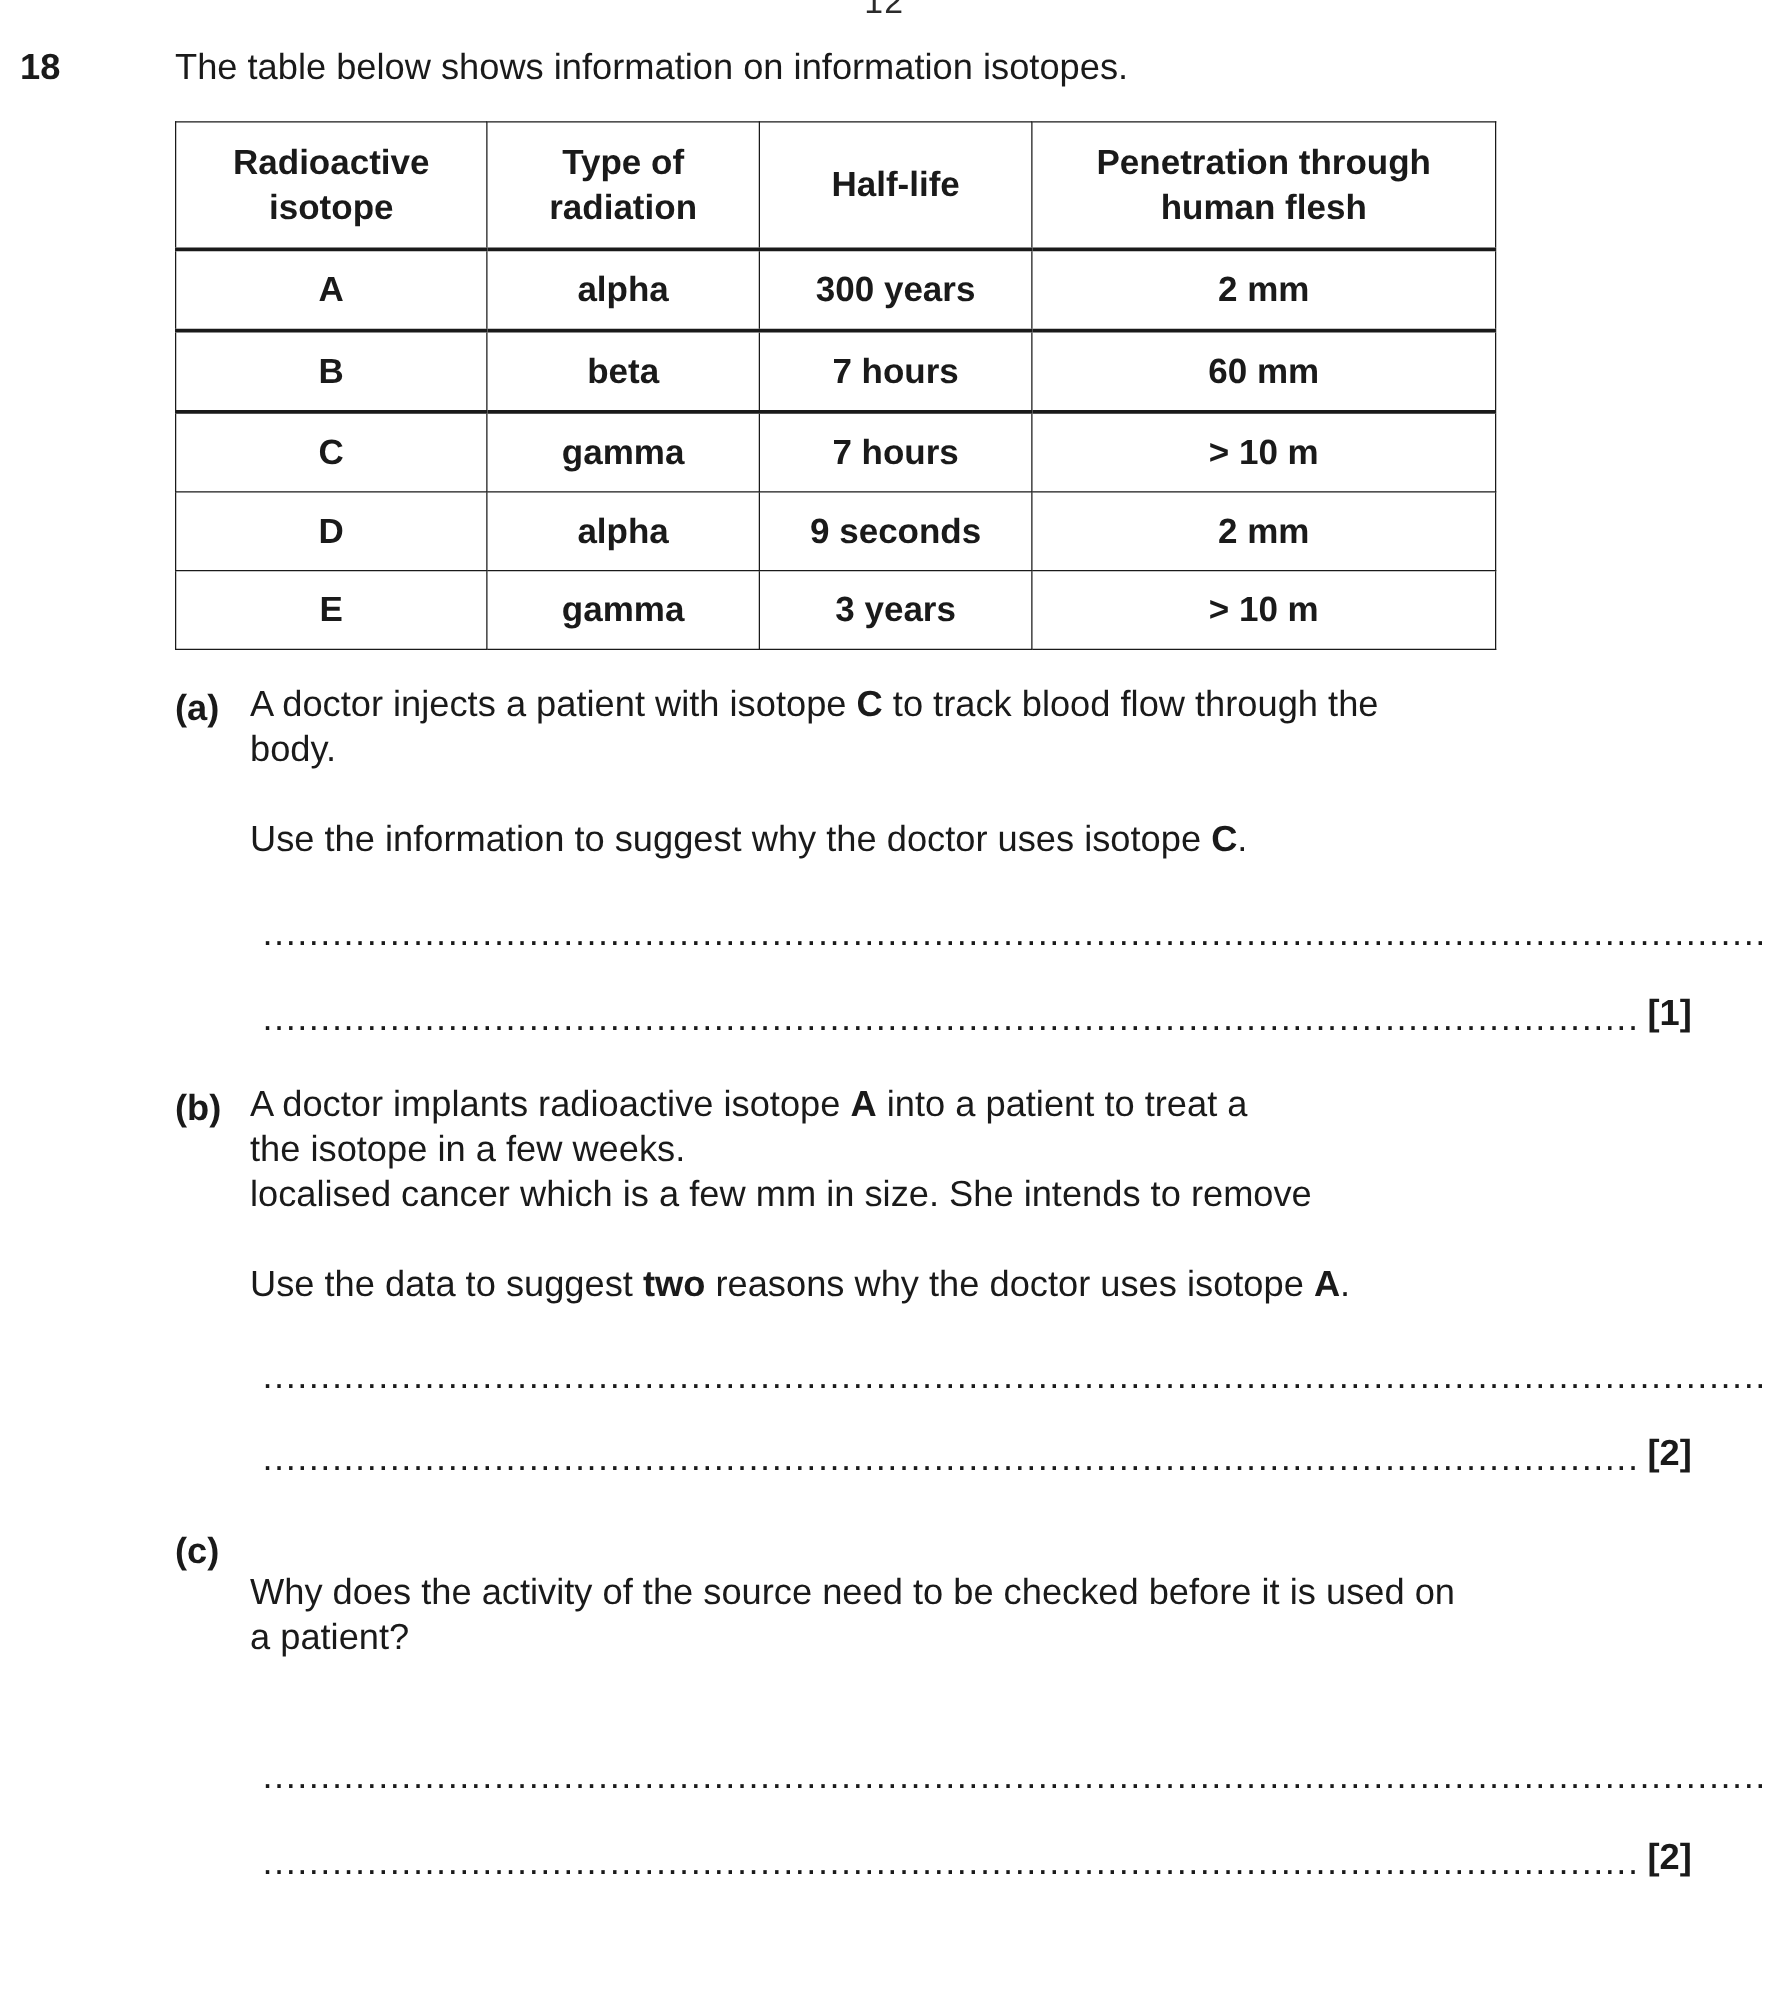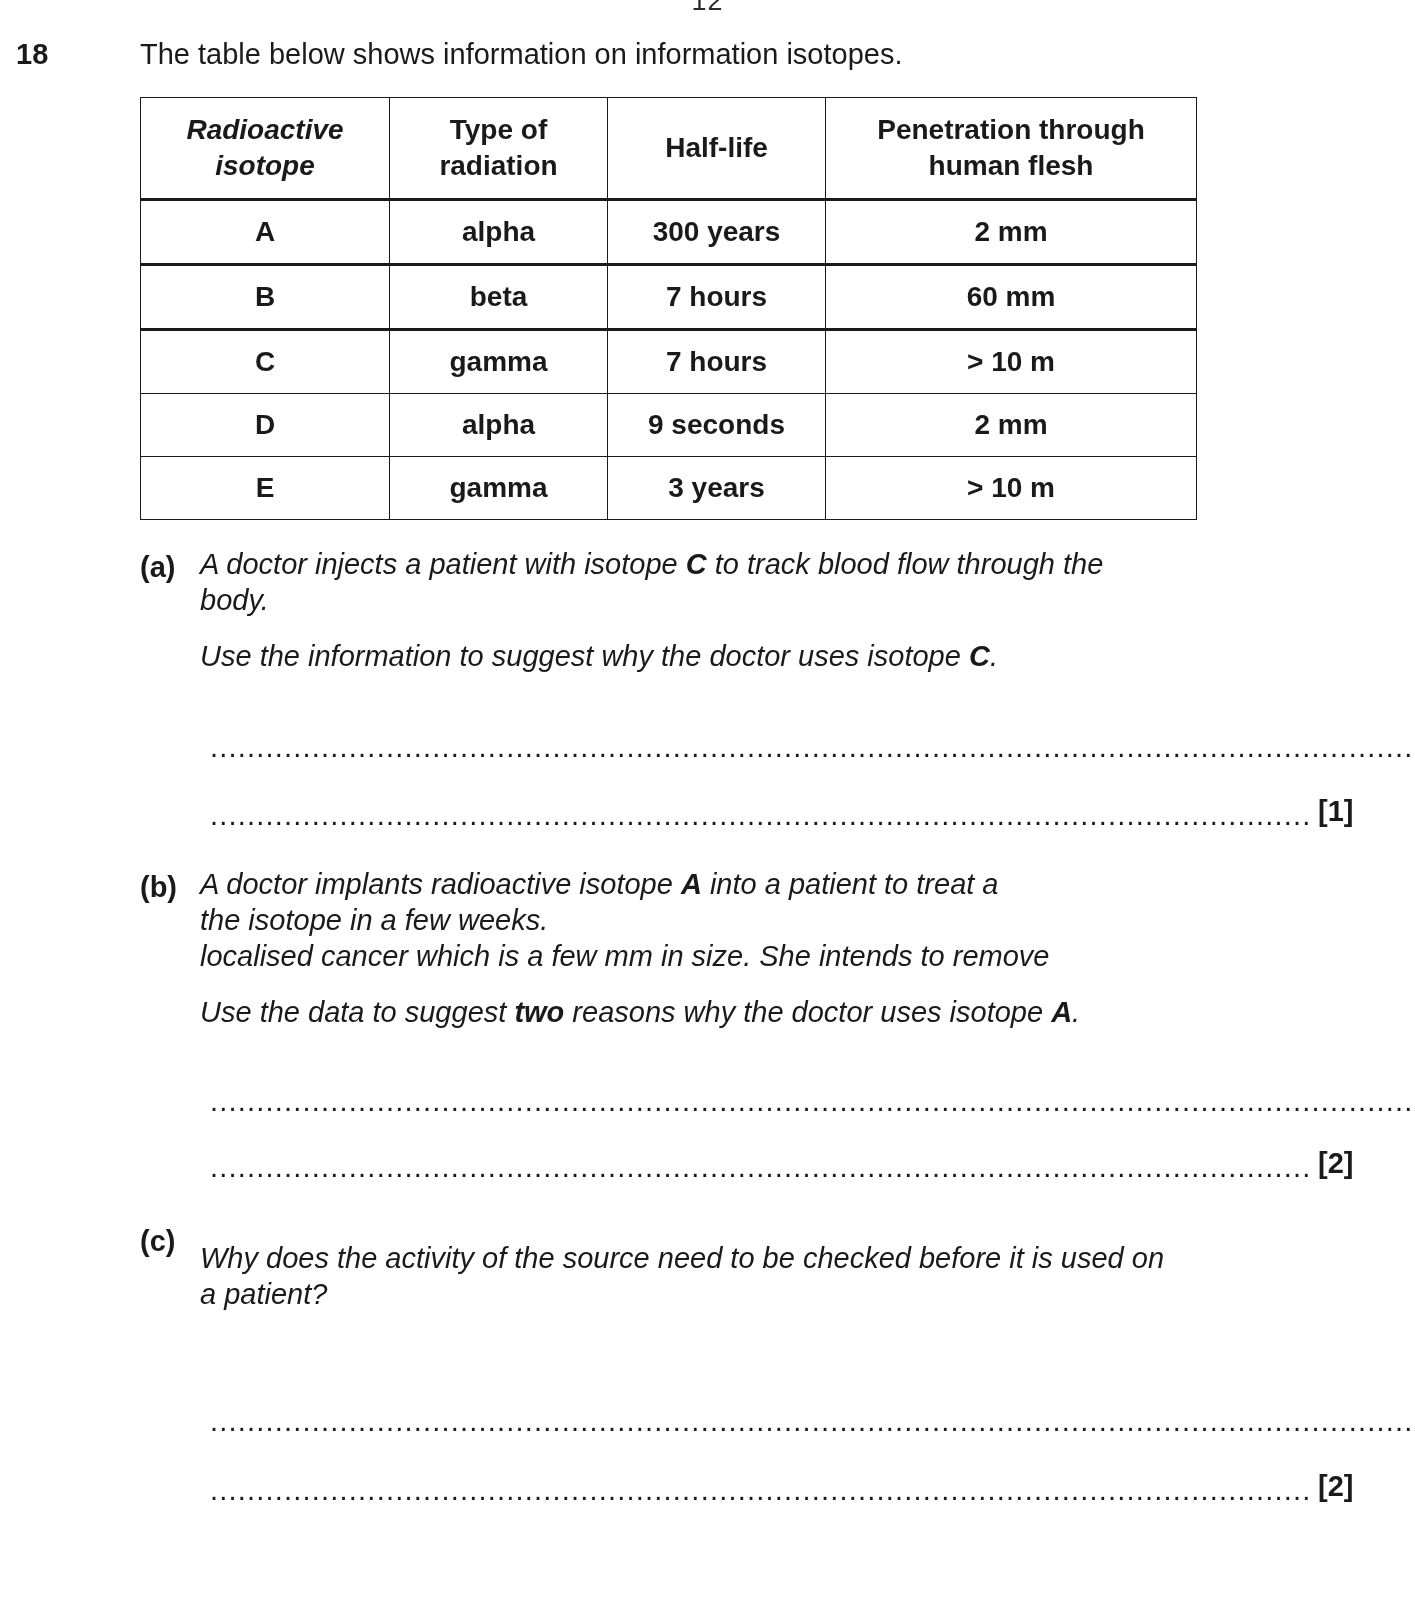--- a/index.html
+++ b/index.html
@@ -79,21 +79,21 @@
   .iso-table tbody td {
     height: 62px;
   }
   .iso-table tbody tr:nth-child(1) td,
   .iso-table tbody tr:nth-child(2) td {
     border-bottom-width: 3px;
   }
   .iso-table tbody td:first-child {
     font-weight: bold;
   }
-  .col-iso   { width: 248px; font-style: italic; }
+  .col-iso   { width: 248px; }
   .col-type  { width: 217px; }
   .col-half  { width: 217px; }
   .col-pen   { width: 370px; }
 
   
   .part {
     position: absolute;
     left: 0;
     width: 1415px;
   }
@@ -109,24 +109,23 @@
     position: absolute;
     left: 200px;
     top: 0;
     width: 1120px;
     font-size: 29px;
     line-height: 36px;
   }
   .part-body p {
     margin: 0;
     white-space: nowrap;
-    font-style: italic;
   }
   .part-body p.gap {
-    margin-top: 20px;
+    margin-top: 36px;
   }
   .part-body b { font-weight: bold; }
 
   
   .answer-line {
     position: absolute;
     left: 210px;
     height: 30px;
     overflow: hidden;
     font-size: 29px;

